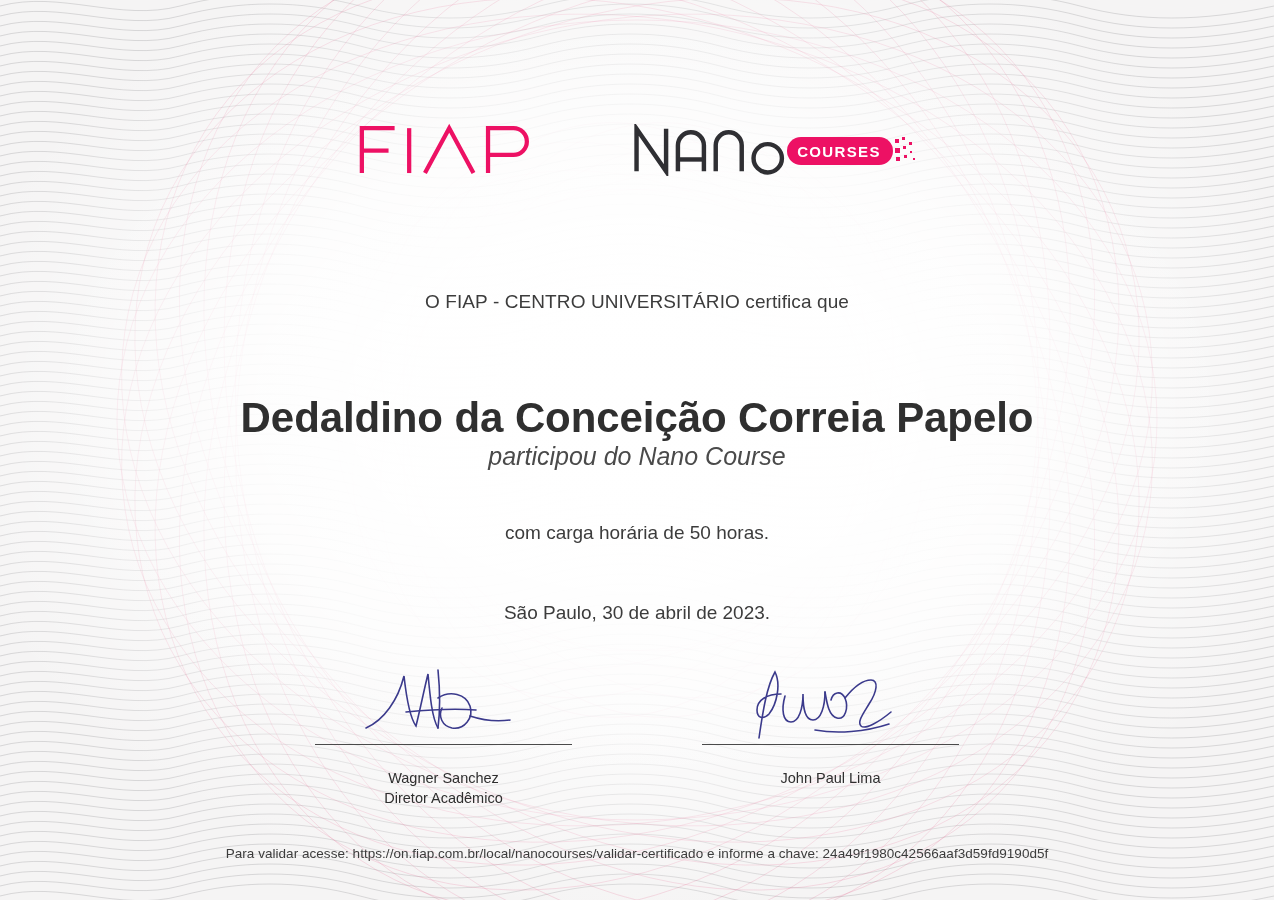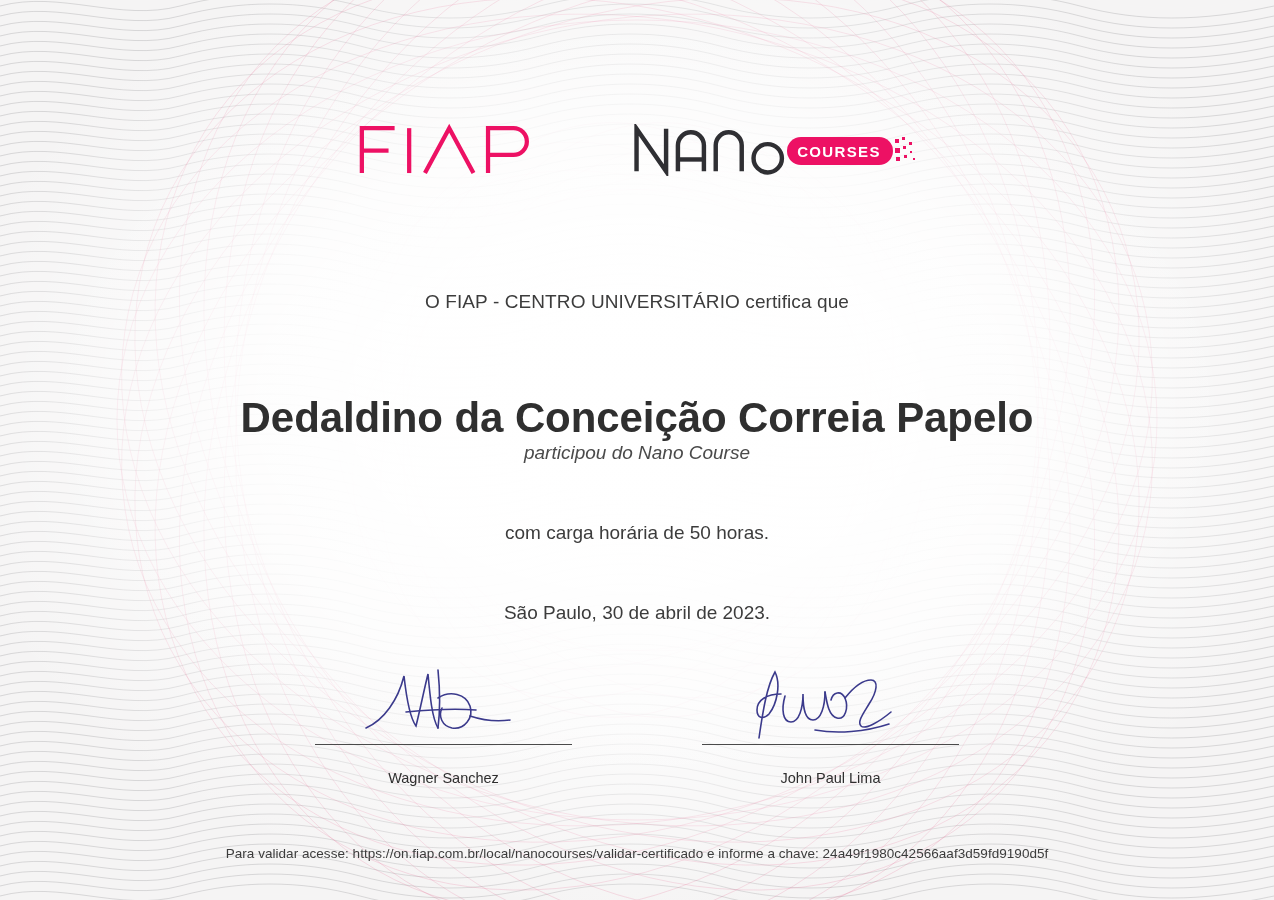--- a/index.html
+++ b/index.html
@@ -116,21 +116,21 @@
     color: #2f2f2f;
     letter-spacing: -0.002em;
     margin-top: 44px;
   }
 
   .line-participou {
     position: absolute;
     top: 442px;
     width: 100%;
     text-align: center;
-    font-size: 19px;
+    font-size: 25px;
     font-style: italic;
     color: #4a4a4a;
   }
 
   .course-name {
     position: absolute;
     top: 481px;
     width: 100%;
     text-align: center;
     font-size: 25px;
@@ -430,20 +430,21 @@
               <path d="M12 68 C 30 60, 44 40, 50 16 C 52 34, 56 58, 62 66 C 66 50, 70 30, 74 14 C 76 36, 78 58, 84 68"></path>
               <path d="M84 10 C 86 30, 86 52, 84 68"></path>
               <path d="M84 38 C 96 30, 112 34, 116 46 C 120 58, 110 70, 98 68 C 88 66, 84 56, 88 48"></path>
               <path d="M52 52 C 72 50, 98 48, 122 50"></path>
               <path d="M116 56 C 128 60, 142 62, 156 60"></path>
             </g>
           </svg>
         </div>
         <div class="sig-rule"></div>
         <div class="sig-name">Wagner Sanchez</div>
+        <div class="sig-role">Diretor Acadêmico</div>
       </div>
 
       <div class="sig-block">
         <div class="sig-mark">
           <svg width="180" height="82" viewBox="0 0 180 82" xmlns="http://www.w3.org/2000/svg">
             <g fill="none" stroke="#3b3a8c" stroke-width="1.6" stroke-linecap="round">
               <path d="M18 78 C 22 50, 26 26, 34 12 C 40 24, 36 44, 28 54 C 22 60, 16 58, 16 50 C 16 40, 26 34, 40 34"></path>
               <path d="M44 36 C 40 50, 42 62, 50 62 C 58 62, 62 48, 62 34 C 62 48, 64 60, 72 60 C 80 60, 84 46, 84 32"></path>
               <path d="M84 32 C 86 44, 88 56, 96 58 C 104 60, 108 48, 104 38 C 100 30, 92 32, 90 40"></path>
               <path d="M104 38 C 112 28, 122 20, 130 20 C 138 20, 136 32, 128 44 C 122 54, 116 62, 120 66 C 124 70, 138 62, 150 52"></path>

